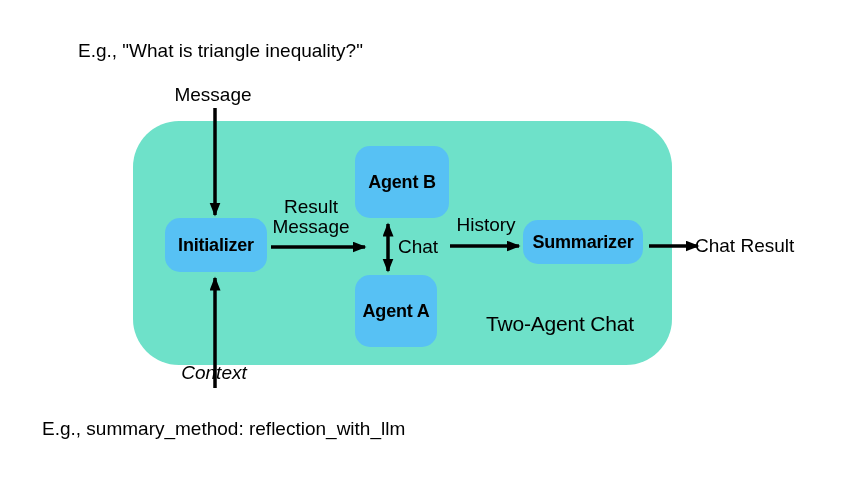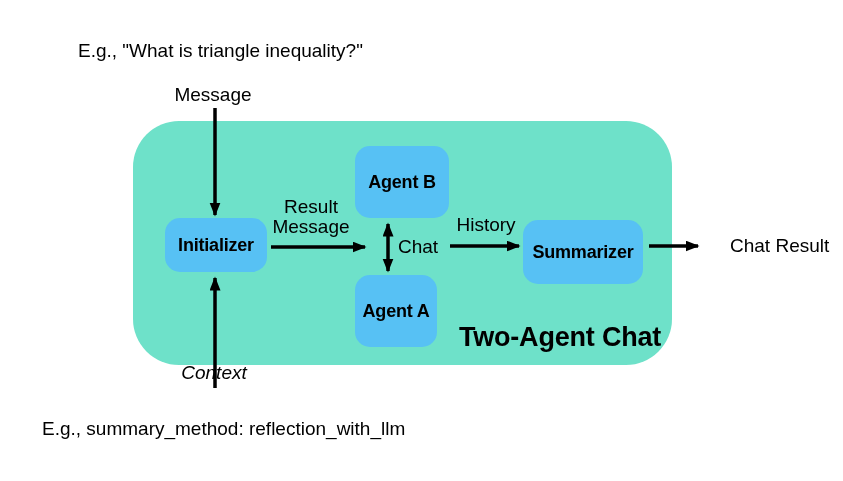--- a/index.html
+++ b/index.html
@@ -32,44 +32,44 @@
     display: flex;
     align-items: center;
     justify-content: center;
     font-weight: bold;
     font-size: 18px;
     letter-spacing: -0.2px;
   }
   #initializer { left: 165px; top: 218px; width: 102px; height: 54px; }
   #agent-b     { left: 355px; top: 146px; width: 94px;  height: 72px; }
   #agent-a     { left: 355px; top: 275px; width: 82px;  height: 72px; }
-  #summarizer  { left: 523px; top: 220px; width: 120px; height: 64px; }
+  #summarizer  { left: 523px; top: 220px; width: 120px; height: 44px; }
   .lbl {
     position: absolute;
     font-size: 19px;
     line-height: 22px;
     white-space: nowrap;
   }
   .centered { transform: translateX(-50%); text-align: center; }
   .top-example      { left: 78px;  top: 40px; }
   .message-label    { left: 213px; top: 84px; }
   .initial-message-label {
     left: 311px; top: 197px;
     white-space: pre-line;
     line-height: 20px;
   }
   .chat-label        { left: 398px; top: 236px; }
   .history-label     { left: 486px; top: 214px; }
-  .chat-result-label { left: 730px; top: 235px; text-align: center; }
+  .chat-result-label { left: 695px; top: 235px; text-align: center; }
   .context-label     { left: 214px; top: 362px; font-style: italic; }
   .bottom-example    { left: 42px;  top: 418px; }
   .two-agent-title {
-    left: 560px; top: 326px;
-    font-weight: bold;
-    font-size: 27px;
+    left: 560px; top: 313px;
+    font-weight: normal;
+    font-size: 21px;
     letter-spacing: -0.2px;
   }
   .arrows-layer {
     position: absolute;
     left: 0; top: 0;
     pointer-events: none;
   }
   .arrows-layer line {
     stroke: var(--arrow, #000000);
     stroke-width: 3.5px;

